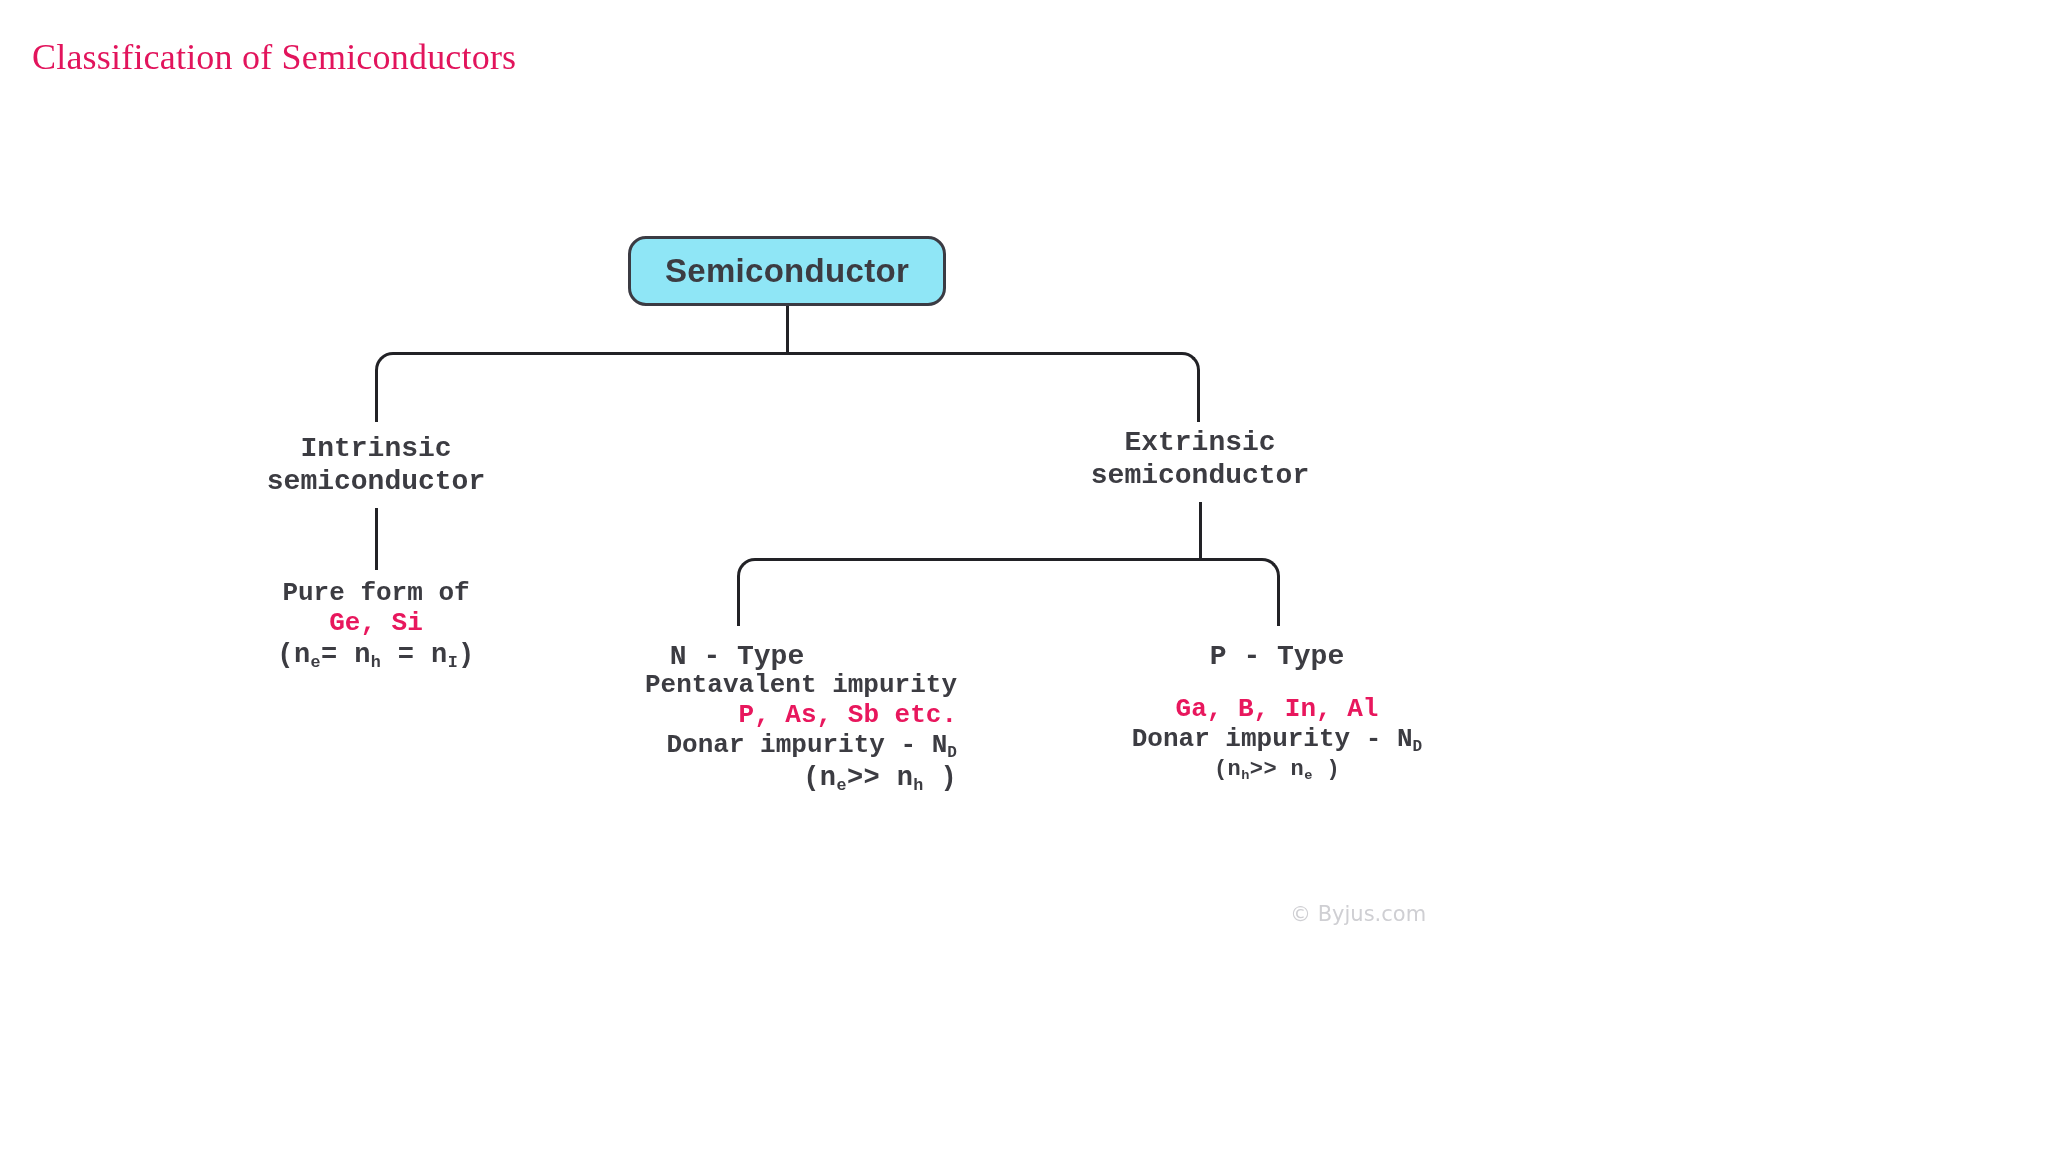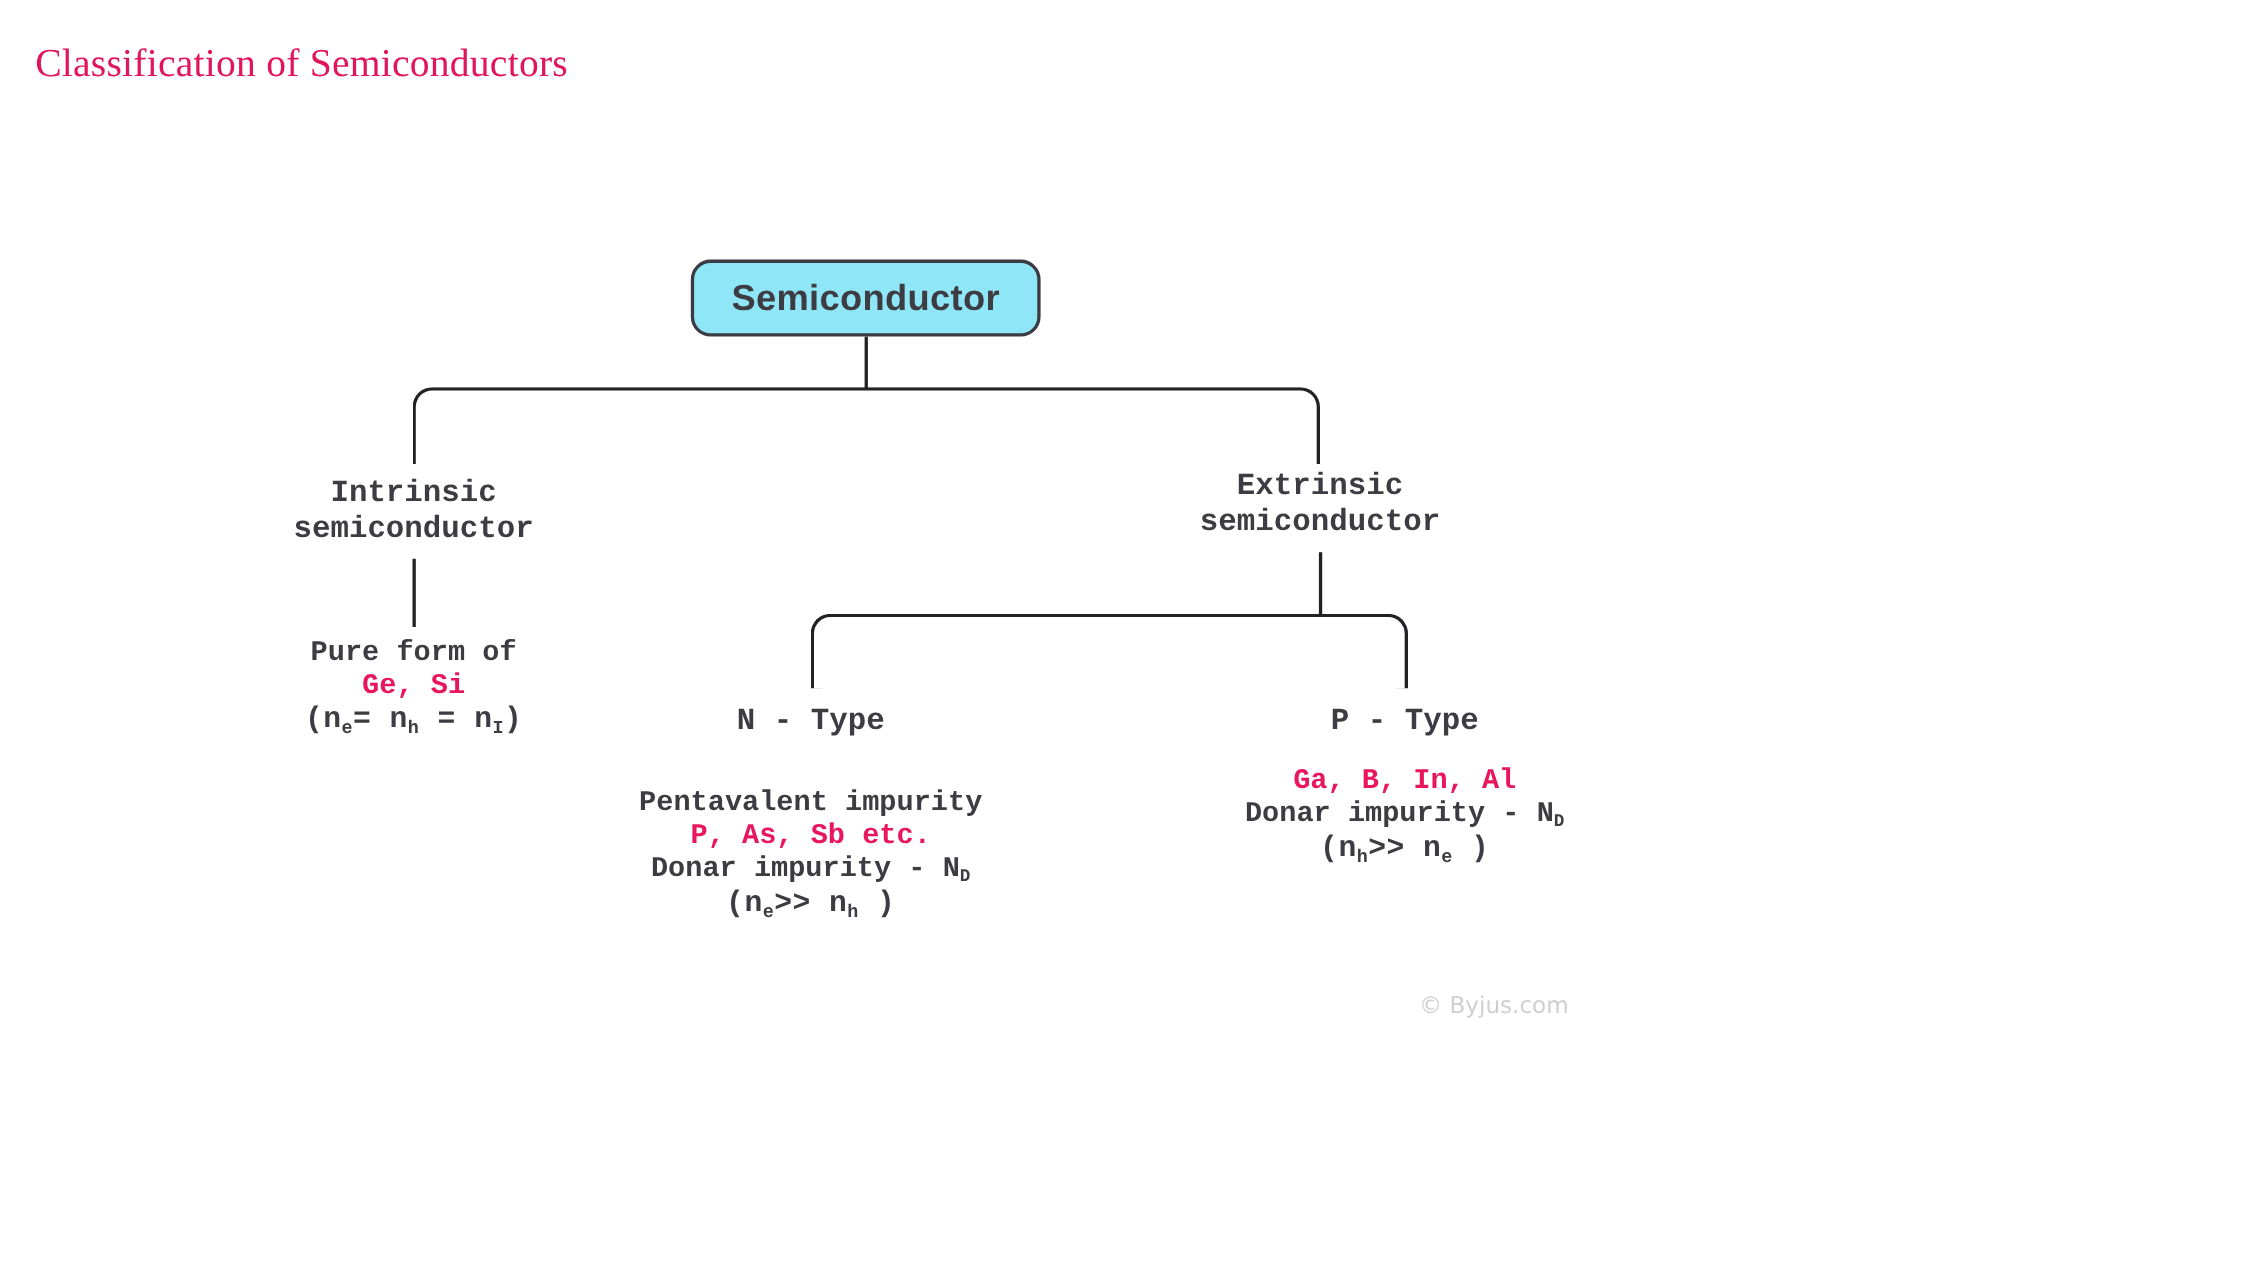--- a/index.html
+++ b/index.html
@@ -133,31 +133,31 @@
     <div>semiconductor</div>
   </div>
 
   <div class="vline" style="left:1199px; top:502px; height:58px;"></div>
 
   <div class="bracket" style="left:737px; top:558px; width:543px; height:68px;"></div>
 
   <div class="node-text lvl2" style="left:557px; top:640px; width:360px;">
     <div>N - Type</div>
   </div>
-  <div class="node-text detail" style="left:517px; top:714px; width:440px;">
+  <div class="node-text detail" style="left:517px; top:670px; width:440px;text-align:right;">
     <div>Pentavalent impurity</div>
     <div class="pink">P, As, Sb etc.</div>
     <div><span>Donar impurity - N</span><sub>D</sub></div>
     <div class="formula" style="font-size:27px;"><span>(n</span><sub>e</sub><span>&gt;&gt; n</span><sub>h</sub><span> )</span></div>
   </div>
 
   <div class="node-text lvl2" style="left:1097px; top:640px; width:360px;">
     <div>P - Type</div>
   </div>
   <div class="node-text detail" style="left:1057px; top:694px; width:440px;">
     <div class="pink">Ga, B, In, Al</div>
     <div><span>Donar impurity - N</span><sub>D</sub></div>
-    <div class="formula" style="font-size:27px;"><span>(n</span><sub>h</sub><span>&gt;&gt; n</span><sub>e</sub><span> )</span></div>
+    <div class="formula" style="font-size:22px;"><span>(n</span><sub>h</sub><span>&gt;&gt; n</span><sub>e</sub><span> )</span></div>
   </div>
 
   <div id="watermark">© Byjus.com</div>
 
 </div>
 
 </body></html>

